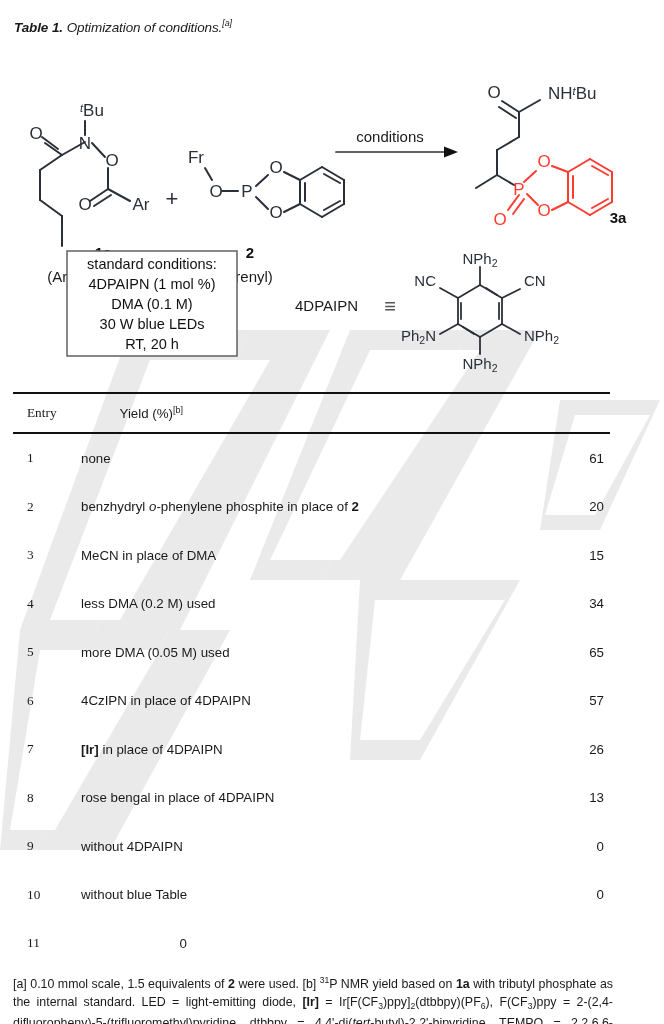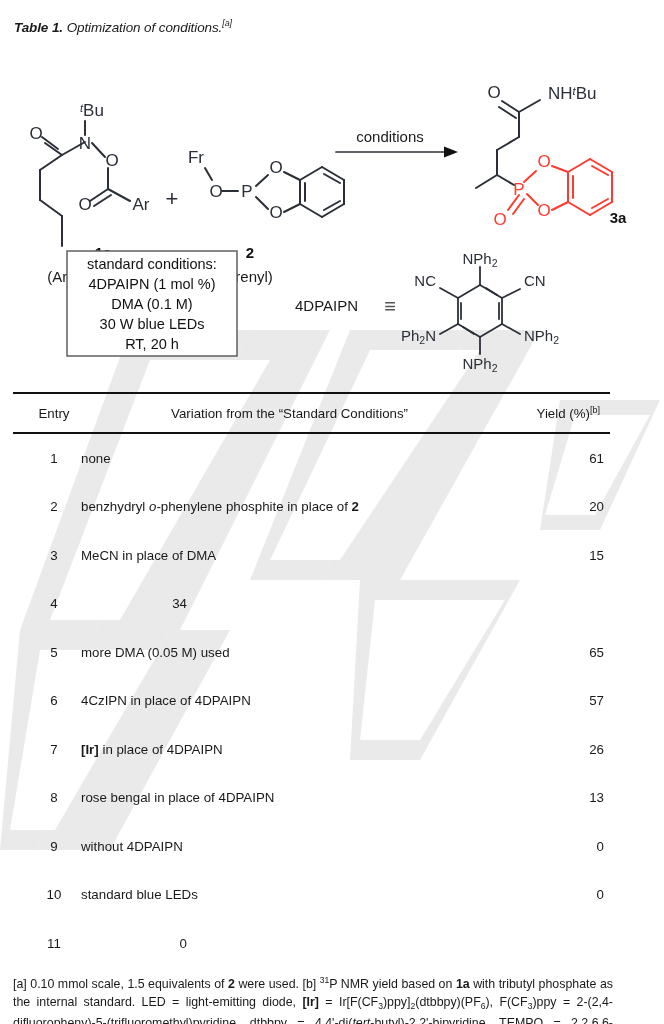--- a/index.html
+++ b/index.html
@@ -60,21 +60,21 @@
     align-items: center;
     height: 38px;
     font-size: 13.3px;
   }
   .trow {
     display: flex;
     align-items: center;
     height: 48.5px;
     font-size: 13.3px;
   }
-  .c-entry { width: 68px; padding-left: 14px; text-align: center; }
+  .c-entry { width: 68px; padding-left: 14px; text-align: left; font-family: Liberation Serif, serif; }
   .c-var   { flex: 1; text-align: left; }
   .c-yield { width: 112px; text-align: right; padding-right: 6px; }
   .thead .c-var { text-align: center; }
   .thead .c-yield { text-align: right; padding-right: 10px; }
   .c-var b { font-weight: bold; }
   .c-var i { font-style: italic; }
 
   
   #footnote {
     position: absolute;
@@ -291,21 +291,20 @@
     <text x="436" y="283" text-anchor="end"><tspan>Ph</tspan><tspan font-size="10.5" dy="3">2</tspan><tspan font-size="15" dy="-3">N</tspan></text>
     <text x="436" y="228" text-anchor="end">NC</text>
   </g>
 </svg>
 </div>
 
 <div id="datatable">
   <div class="rule-thick"></div>
   <div class="thead">
     <div class="c-entry">Entry</div>
-    <div class="c-var">Variation from the “Standard Conditions”</div>
     <div class="c-yield">
       <span>Yield (%)</span><sup class="ref">[b]</sup>
     </div>
   </div>
   <div class="rule-head"></div>
   <div id="tbody">
       <div class="trow">
         <div class="c-entry">1</div>
         <div class="c-var">none</div>
         <div class="c-yield">61</div>
@@ -315,20 +314,21 @@
         <div class="c-var">benzhydryl <i>o</i>-phenylene phosphite in place of <b>2</b></div>
         <div class="c-yield">20</div>
       </div>
       <div class="trow">
         <div class="c-entry">3</div>
         <div class="c-var">MeCN in place of DMA</div>
         <div class="c-yield">15</div>
       </div>
       <div class="trow">
         <div class="c-entry">4</div>
+        <div class="c-var">less DMA (0.2 M) used</div>
         <div class="c-yield">34</div>
       </div>
       <div class="trow">
         <div class="c-entry">5</div>
         <div class="c-var">more DMA (0.05 M) used</div>
         <div class="c-yield">65</div>
       </div>
       <div class="trow">
         <div class="c-entry">6</div>
         <div class="c-var">4CzIPN in place of 4DPAIPN</div>
@@ -344,21 +344,21 @@
         <div class="c-var">rose bengal in place of 4DPAIPN</div>
         <div class="c-yield">13</div>
       </div>
       <div class="trow">
         <div class="c-entry">9</div>
         <div class="c-var">without 4DPAIPN</div>
         <div class="c-yield">0</div>
       </div>
       <div class="trow">
         <div class="c-entry">10</div>
-        <div class="c-var">standard blue LEDs</div>
+        <div class="c-var">without blue Table</div>
         <div class="c-yield">0</div>
       </div>
       <div class="trow">
         <div class="c-entry">11</div>
         <div class="c-yield">0</div>
       </div>
     </div>
 </div>
 
 <div id="footnote">[a] 0.10 mmol scale, 1.5 equivalents of <b>2</b> were used. [b] <sup>31</sup>P NMR yield based on <b>1a</b> with tributyl phosphate as the internal standard. LED = light-emitting diode, <b>[Ir]</b> = Ir[F(CF<sub>3</sub>)ppy]<sub>2</sub>(dtbbpy)(PF<sub>6</sub>), F(CF<sub>3</sub>)ppy = 2-(2,4-difluoropheny)-5-(trifluoromethyl)pyridine, dtbbpy = 4,4'-di(<i>tert</i>-butyl)-2,2'-bipyridine, TEMPO = 2,2,6,6-tetramethylpiperidine-1-oxyl, DMA = <i>N</i>,<i>N</i>-dimethylacetamide,</div>

